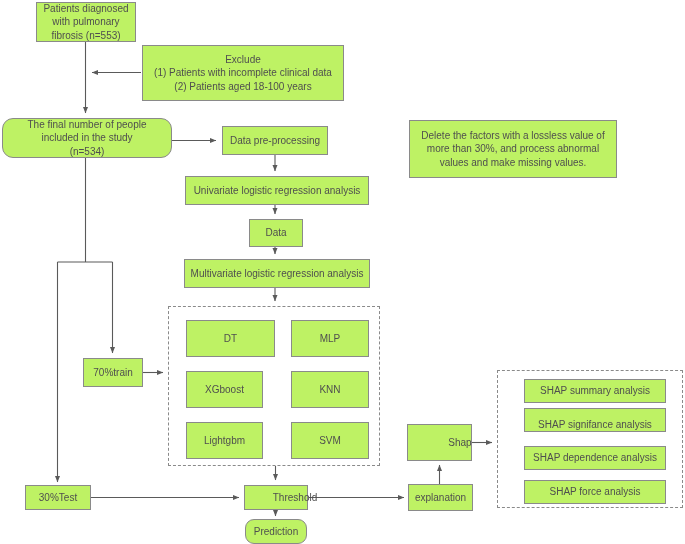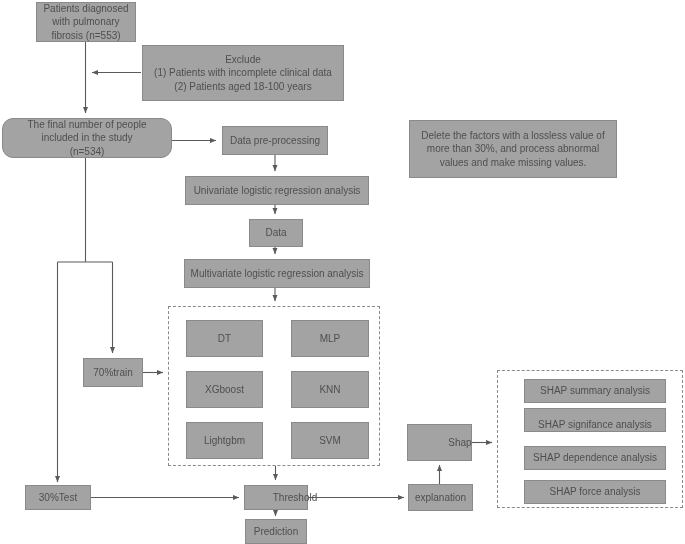--- a/index.html
+++ b/index.html
@@ -19,21 +19,21 @@
   #wires {
     position: absolute;
     left: 0; top: 0;
     width: 685px; height: 544px;
     pointer-events: none;
   }
   .node {
     position: absolute;
     box-sizing: border-box;
     border: 1px solid #8a8a8a;
-    background: #a3a3a3;
+    background: #bef264;
     display: flex;
     align-items: center;
     justify-content: center;
     text-align: center;
     color: #4f4f4f;
     line-height: 1.32;
     z-index: 2;
   }
   .node .lines {
     display: block;
@@ -135,21 +135,21 @@
   <div class="node fs-10" style="left:249px; top:219px; width:54px; height:28px;">
     <span class="lines">Data</span>
   </div>
 
   <div class="node fs-10" style="left:184px; top:259px; width:186px; height:29px;">
     <span class="lines">Multivariate logistic regression analysis</span>
   </div>
 
   <div class="dashed-group" style="left:168px; top:306px; width:212px; height:160px;"></div>
 
-  <div class="node fs-10" style="left:186px; top:320px; width:77px; height:37px;justify-content:center;">
+  <div class="node fs-10" style="left:186px; top:320px; width:89px; height:37px;justify-content:center;">
     <span class="lines">DT</span>
   </div>
   <div class="node fs-10" style="left:291px; top:320px; width:78px; height:37px;">
     <span class="lines">MLP</span>
   </div>
   <div class="node fs-10" style="left:186px; top:371px; width:77px; height:37px;">
     <span class="lines">XGboost</span>
   </div>
   <div class="node fs-10" style="left:291px; top:371px; width:78px; height:37px;">
     <span class="lines">KNN</span>
@@ -164,21 +164,21 @@
   <div class="node fs-10" style="left:83px; top:358px; width:60px; height:29px;">
     <span class="lines">70%train</span>
   </div>
   <div class="node fs-10" style="left:25px; top:485px; width:66px; height:25px;">
     <span class="lines">30%Test</span>
   </div>
 
   <div class="node fs-10" style="left:244px; top:485px; width:64px; height:25px;padding-left:38px;">
     <span class="lines">Threshold</span>
   </div>
-  <div class="node fs-10" style="left:245px; top:519px; width:62px; height:25px;">
+  <div class="node fs-10" style="left:245px; top:519px; width:62px; height:25px;border-radius:9px;">
     <span class="lines">Prediction</span>
   </div>
 
   <div class="node fs-10" style="left:408px; top:484px; width:65px; height:27px;">
     <span class="lines">explanation</span>
   </div>
   <div class="node fs-10" style="left:407px; top:424px; width:65px; height:37px;padding-left:41px;">
     <span class="lines">Shap</span>
   </div>
 

